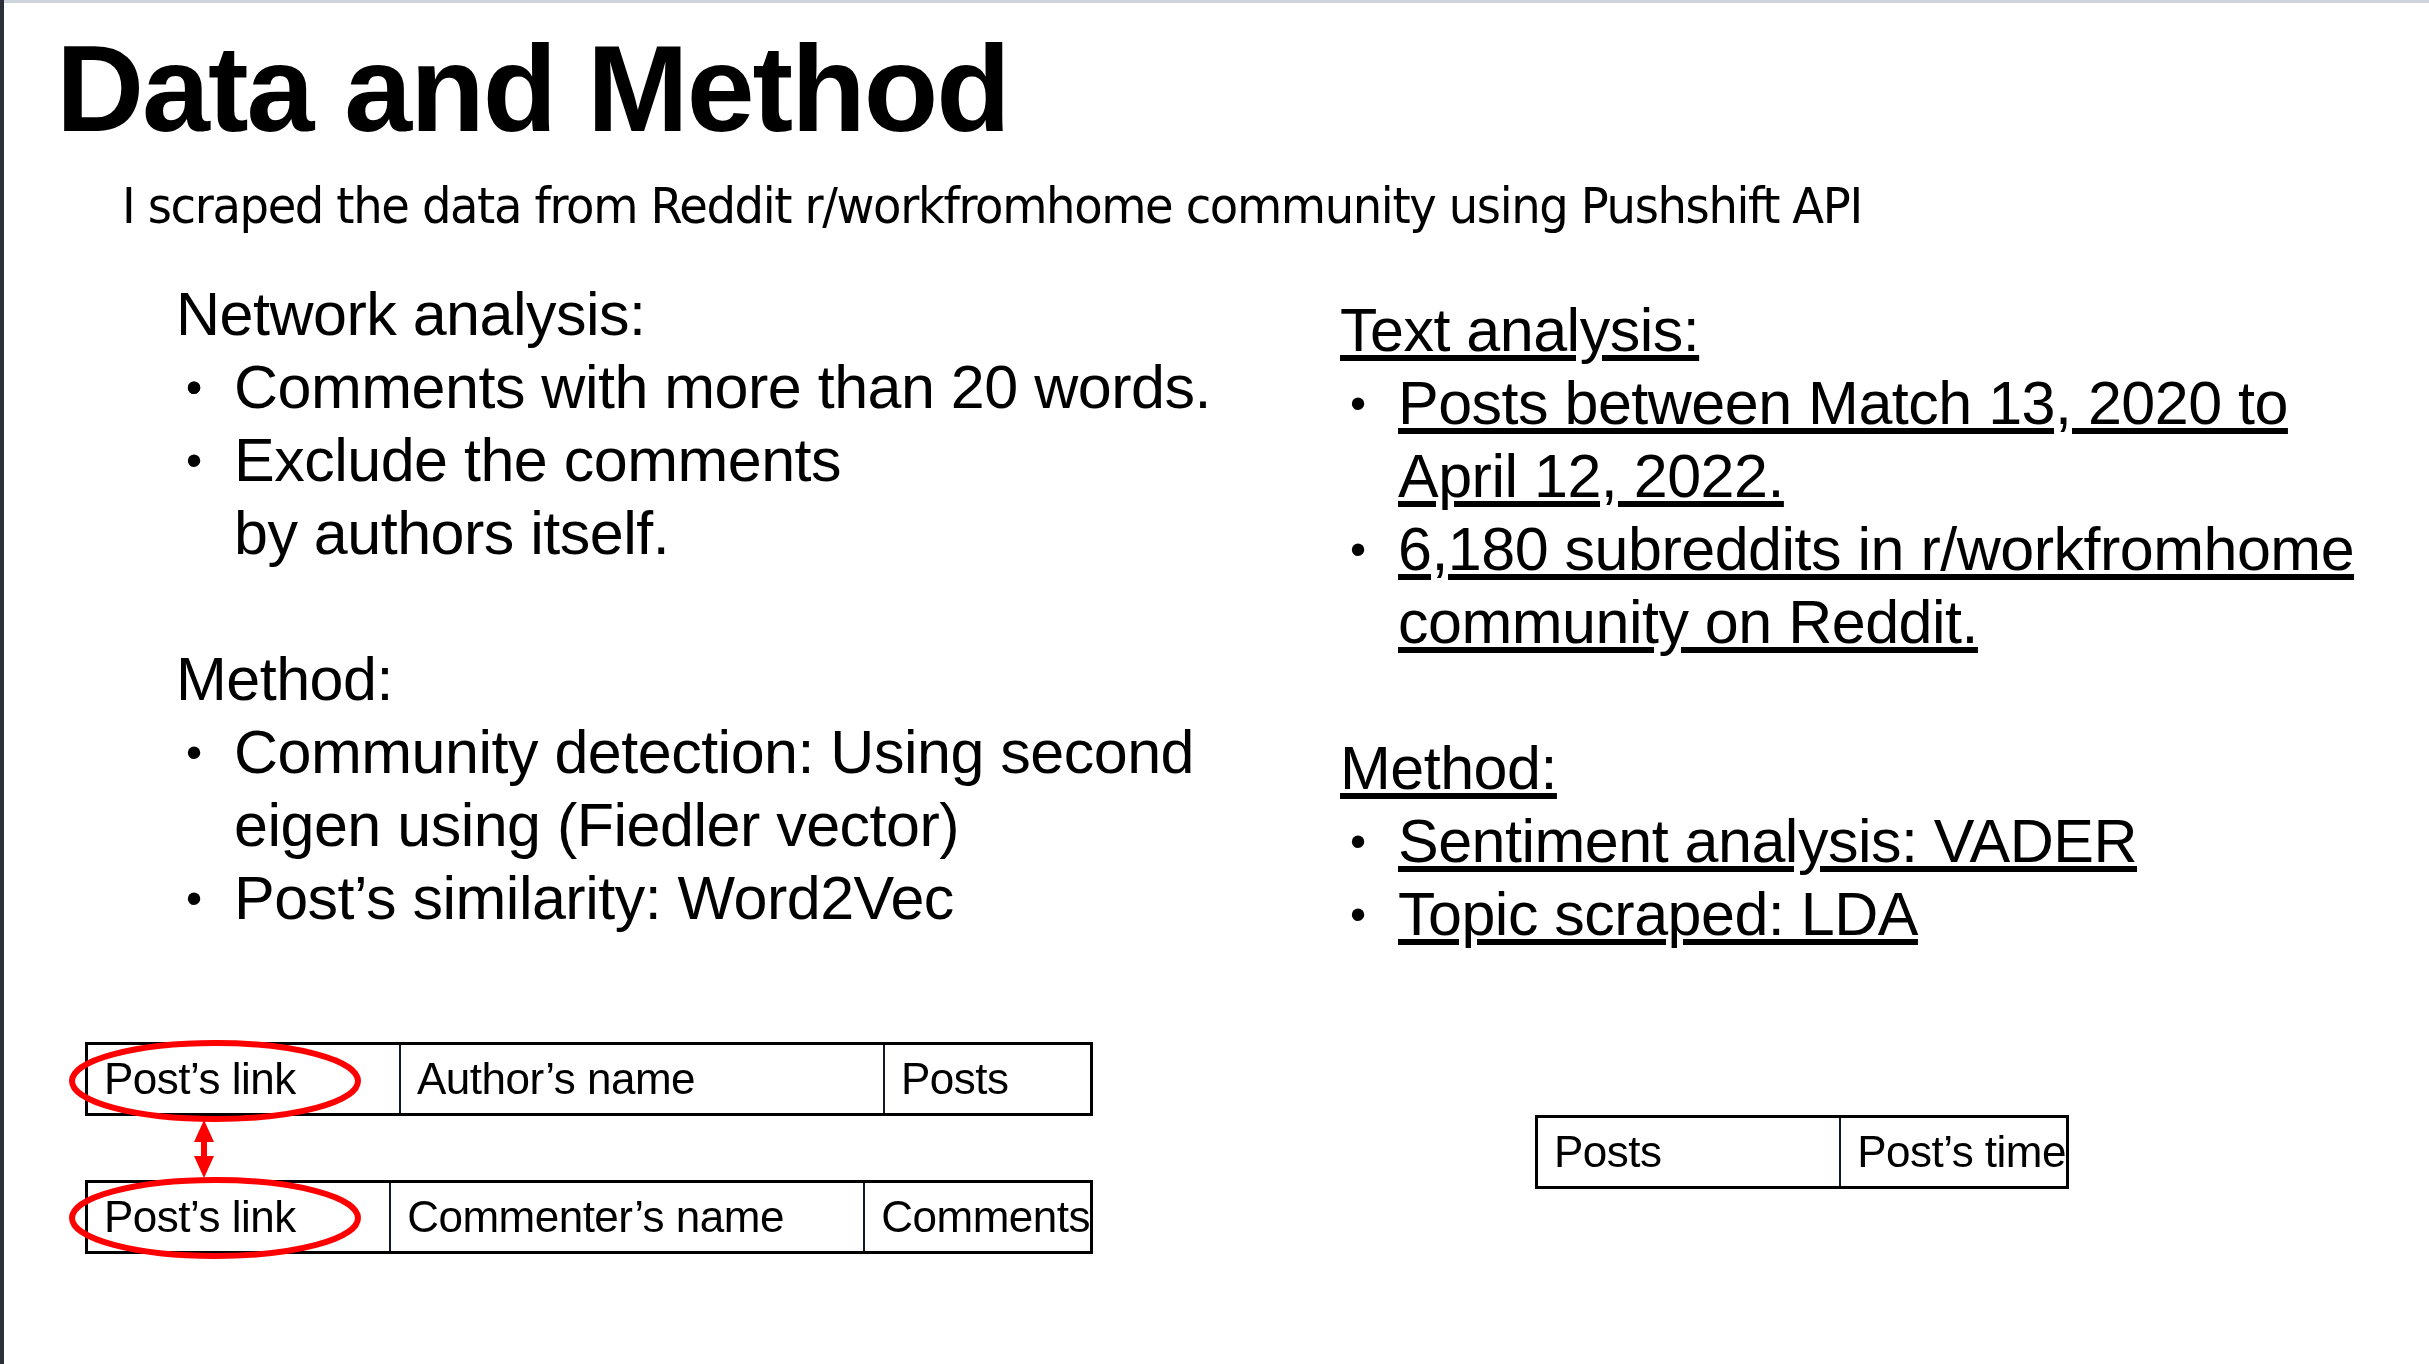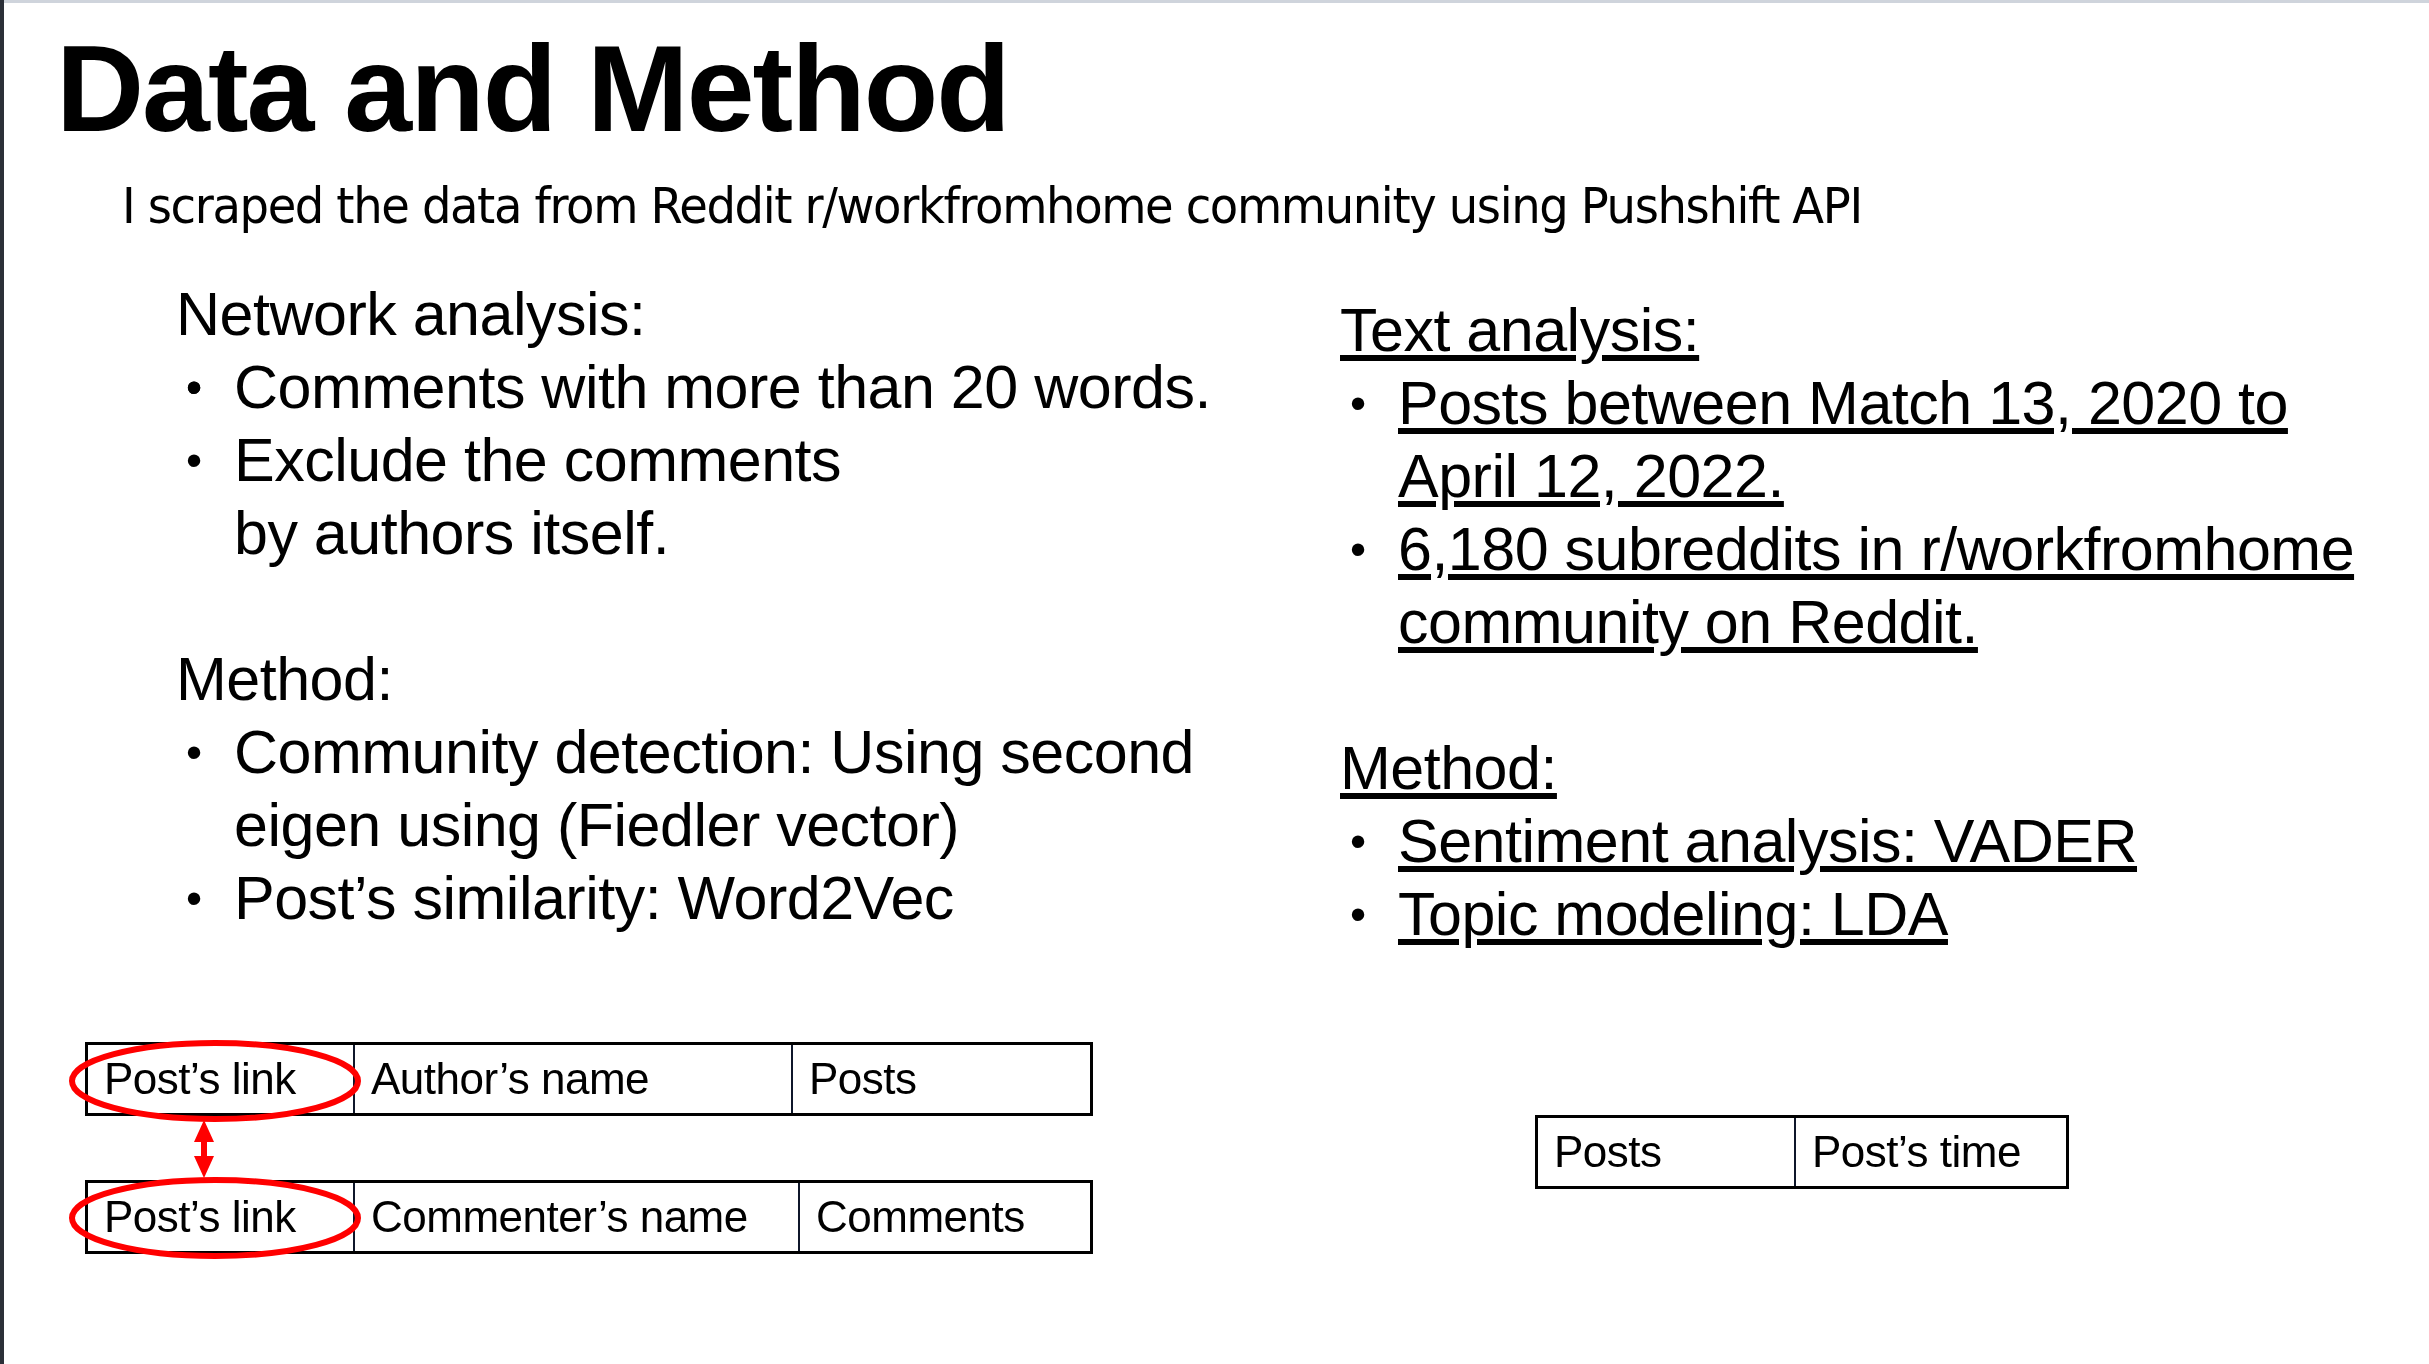--- a/index.html
+++ b/index.html
@@ -67,20 +67,21 @@
     .gap-right { height: 73px; }
 
     
     .dtable {
       position: absolute;
       border: 3px solid #000;
       display: flex;
       box-sizing: border-box;
       font-size: 44px;
       letter-spacing: -0.5px;
+      gap: 46px;
     }
     .dtable .cell {
       box-sizing: border-box;
       height: 100%;
       display: flex;
       align-items: center;
       padding-left: 16px;
       white-space: nowrap;
     }
     .dtable .cell + .cell { border-left: 2px solid #0f172a; }
@@ -126,21 +127,21 @@
 <div class="column col-right">
   <span class="heading">Text analysis:</span>
   <ul class="list">
     <li style="width:1010px;"><span class="bullet">•</span><span>Posts between Match 13, 2020 to April 12, 2022.</span></li>
     <li style="width:1040px;"><span class="bullet">•</span><span>6,180 subreddits in r/workfromhome community on Reddit.</span></li>
   </ul>
   <div class="gap-right"></div>
   <span class="heading">Method:</span>
   <ul class="list">
     <li><span class="bullet">•</span><span>Sentiment analysis: VADER</span></li>
-    <li><span class="bullet">•</span><span>Topic modeling: LDA</span></li>
+    <li><span class="bullet">•</span><span>Topic scraped: LDA</span></li>
   </ul>
 </div>
 
 <div class="dtable t-author">
   <div class="cell c1">Post’s link</div>
   <div class="cell c2">Author’s name</div>
   <div class="cell c3">Posts</div>
 </div>
 
 <div class="dtable t-comment">

